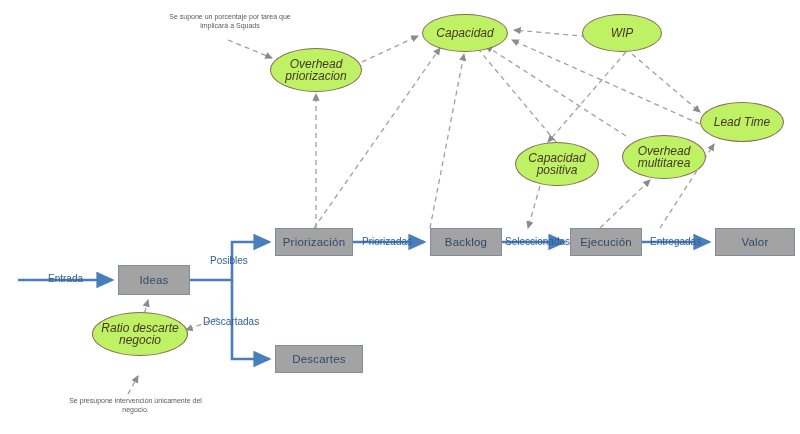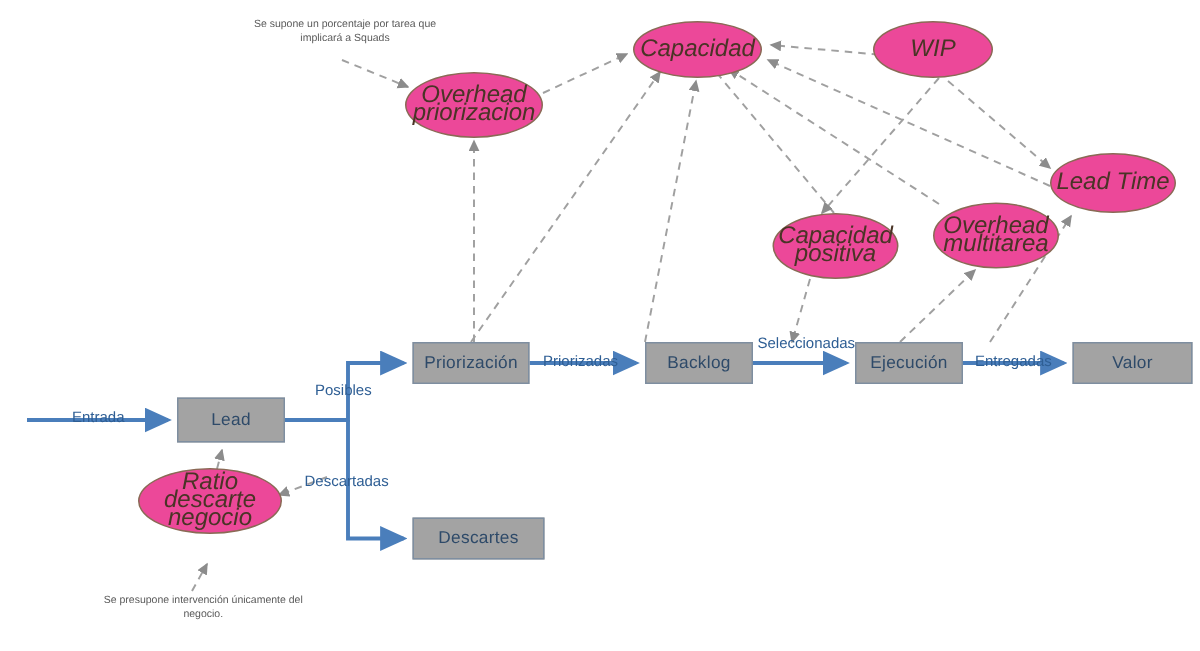--- a/index.html
+++ b/index.html
@@ -6,22 +6,22 @@
   body{width:800px;height:434px;font-family:"Liberation Sans",sans-serif;overflow:hidden;}
   #canvas{position:relative;width:800px;height:434px;}
   svg#wires{position:absolute;left:0;top:0;width:800px;height:434px;}
 
   .node{position:absolute;box-sizing:border-box;display:flex;align-items:center;
         justify-content:center;text-align:center;}
 
   .proc{background:#a3a3a3;border:1.2px solid #7E8EA0;color:#2E4A69;
         font-size:11.5px;letter-spacing:.2px;}
 
-  .ell{background:#ec4899;border:1.2px solid #8A6A55;border-radius:50%;
-       color:#4A3426;font-size:16px;line-height:12px;font-style:italic;}
+  .ell{background:#bef264;border:1.2px solid #8A6A55;border-radius:50%;
+       color:#4A3426;font-size:12px;line-height:12px;font-style:italic;}
 
   .lbl{position:absolute;color:#3E6FA8;font-size:10px;white-space:nowrap;}
   .lbl.flow{color:#2E5E94;}
   .note{position:absolute;color:#5A5A5A;font-size:7px;line-height:9px;
         text-align:center;white-space:normal;}
 </style>
 </head>
 <body>
 
 <div id="canvas">
@@ -60,21 +60,21 @@
       <path d="M700,124 L512,40"></path>
       <path d="M632,54 L700,112"></path>
       <path d="M626,52 L548,142"></path>
       <path d="M600,228 L650,180"></path>
       <path d="M540,186 L528,228"></path>
       <path d="M660,228 L714,144"></path>
     </g>
   </svg>
 
   <div class="node proc" style="left:118px;top:265px;width:72px;height:30px;">
-    <span>Lead</span>
+    <span>Ideas</span>
   </div>
   <div class="node proc" style="left:275px;top:228px;width:78px;height:28px;">
     <span>Priorización</span>
   </div>
   <div class="node proc" style="left:430px;top:228px;width:72px;height:28px;">
     <span>Backlog</span>
   </div>
   <div class="node proc" style="left:570px;top:228px;width:72px;height:28px;">
     <span>Ejecución</span>
   </div>
@@ -108,19 +108,19 @@
   </div>
   <div class="node ell" style="left:92px;top:312px;width:96px;height:44px;">
     <span style="white-space:pre-line">Ratio descarte
 negocio</span>
   </div>
 
   <div class="lbl flow" style="left:48px;top:273px;">Entrada</div>
   <div class="lbl flow" style="left:210px;top:255px;">Posibles</div>
   <div class="lbl flow" style="left:203px;top:316px;">Descartadas</div>
   <div class="lbl flow" style="left:362px;top:236px;">Priorizadas</div>
-  <div class="lbl flow" style="left:505px;top:224px;">Seleccionadas</div>
+  <div class="lbl flow" style="left:505px;top:236px;">Seleccionadas</div>
   <div class="lbl flow" style="left:650px;top:236px;">Entregadas</div>
 
   <div class="note" style="left:155px;top:12px;width:150px;">Se supone un porcentaje por tarea que implicará a Squads</div>
   <div class="note" style="left:58px;top:396px;width:155px;">Se presupone intervención únicamente del negocio.</div>
 
 </div>
 
 </body></html>

